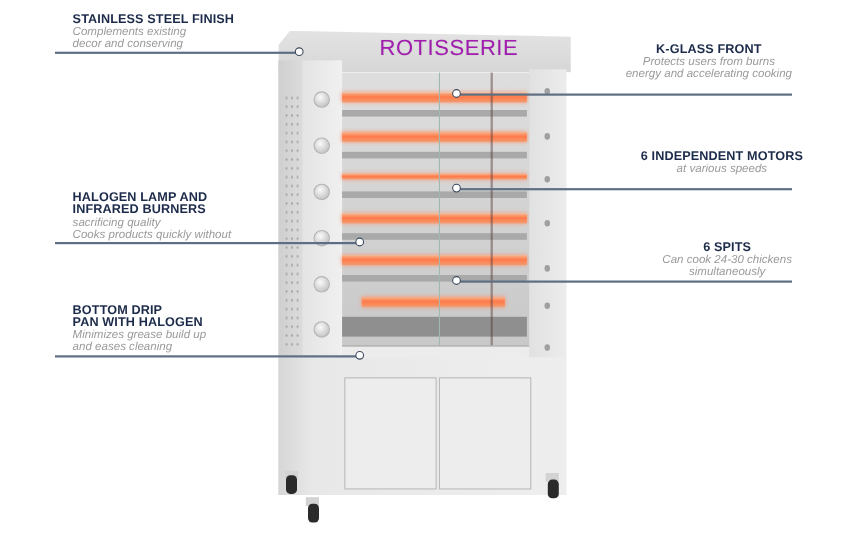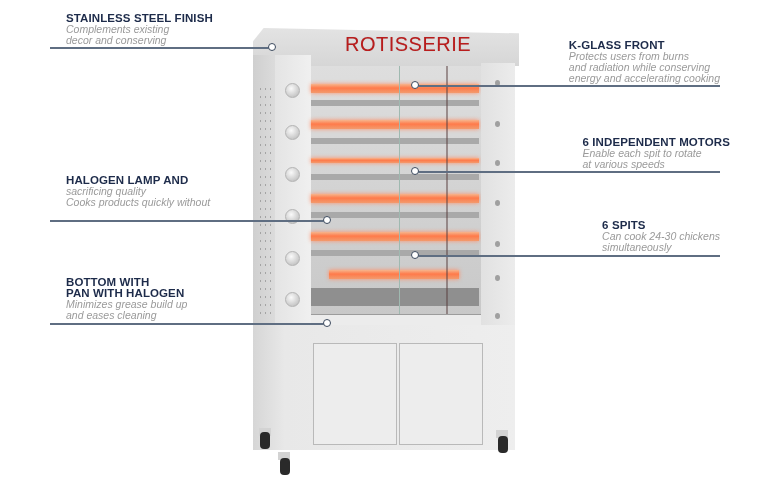--- a/index.html
+++ b/index.html
@@ -1,32 +1,32 @@
 <!DOCTYPE html>
 <html><head>
 <meta charset="utf-8">
 <style>
   html, body { margin:0; padding:0; }
   body { width:770px; height:500px; background:#ffffff; position:relative; overflow:hidden; font-family:"Liberation Sans", sans-serif; }
   .callout { position:absolute;margin-left:16px; }
   .callout .title { color:#1d2b4a; font-weight:bold; font-size:11.5px; line-height:11px; letter-spacing:0.1px; }
   .callout .desc { color:#9a9a9a; font-size:10.5px; line-height:11px;font-style:italic; }
-  .callout.right { text-align:left; }
+  .callout.right { text-align:center; }
   .leader { position:absolute; height:1.5px; background:#5f6e82; }
   .dot { position:absolute; width:6px; height:6px; border:1.6px solid #3c4a5e; background:#fff; border-radius:50%; }
 
   
   .m { position:absolute; }
   .cab-left { left:253px; top:55px; width:58px; height:270px; background:linear-gradient(90deg,#cfcfcf 0,#dcdcdc 40%,#e9e9e9 100%); }
   .cab-left-front { left:275px; top:55px; width:36px; height:270px; background:linear-gradient(90deg,#e4e4e4,#f0f0f0); }
   .perf { left:258px; top:85px; width:16px; height:230px;
     background-image:radial-gradient(circle,#8f8f8f 0.9px,transparent 1.1px); background-size:5px 8px; opacity:.7; }
   .knob { width:13px; height:13px; border-radius:50%; background:radial-gradient(circle at 40% 35%,#fafafa,#c9c9c9 70%,#a9a9a9); border:1px solid #b4b4b4; }
   .hood { left:253px; top:28px; width:266px; height:38px; background:linear-gradient(180deg,#e3e3e3,#d6d6d6); clip-path:polygon(0 35%,4% 0,100% 14%,100% 100%,0 100%); }
-  .logo { position:absolute; left:345px; top:33px; color:#b91c1c; font-size:20px; letter-spacing:0.5px; font-weight:normal; text-shadow:0 0 1px #bbb; }
+  .logo { position:absolute; left:345px; top:33px; color:#a21caf; font-size:20px; letter-spacing:0.5px; font-weight:normal; text-shadow:0 0 1px #bbb; }
   .cab-right { left:481px; top:63px; width:34px; height:265px; background:linear-gradient(90deg,#e1e1e1,#ececec); }
   .rknob { width:5px; height:6px; border-radius:50%; background:#a0a0a0; }
   .window { left:311px; top:66px; width:170px; height:250px; background:linear-gradient(180deg,#dedede,#c8c8c8); border-right:2px solid #9fc0b8; }
   .burner { position:absolute; left:0; width:168px; height:9px; background:linear-gradient(180deg,#f6b58d,#ff7a4a 45%,#f29b6e); box-shadow:0 0 4px #ff8f6a; }
   .spit { position:absolute; left:0; width:168px; height:6px; background:#a9a9a9; }
   .glassline { position:absolute; left:88px; top:0; width:1px; height:250px; background:#9fb9b0; }
   .vbar { position:absolute; top:0; width:2px; height:250px; background:#5a4040; opacity:.5; }
   .drip { left:311px; top:314px; width:170px; height:12px; background:#ececec; border-top:1px solid #9c9c9c; border-bottom:2px solid #3c3c3c; }
   .base { left:253px; top:325px; width:262px; height:125px; background:linear-gradient(90deg,#d6d6d6 0,#e8e8e8 12%,#eeeeee 100%); }
   .door { position:absolute; top:18px; width:82px; height:100px; background:#ededed; border:1px solid #b9b9b9; }
@@ -92,47 +92,46 @@
 <div class="callout" style="left:50px;top:13px">
   <div class="title">STAINLESS STEEL FINISH</div>
   <div class="desc">Complements existing</div>
   <div class="desc">decor and conserving</div>
 </div>
 <div class="leader" style="left:50px;top:47px;width:220px"></div>
 <div class="dot" style="left:268px;top:43px"></div>
 
 <div class="callout" style="left:50px;top:175px">
   <div class="title">HALOGEN LAMP AND</div>
+  <div class="title">INFRARED BURNERS</div>
   <div class="desc">sacrificing quality</div>
   <div class="desc">Cooks products quickly without</div>
 </div>
 <div class="leader" style="left:50px;top:220px;width:275px"></div>
 <div class="dot" style="left:323px;top:216px"></div>
 
 <div class="callout" style="left:50px;top:277px">
-  <div class="title">BOTTOM WITH</div>
+  <div class="title">BOTTOM DRIP</div>
   <div class="title">PAN WITH HALOGEN</div>
   <div class="desc">Minimizes grease build up</div>
   <div class="desc">and eases cleaning</div>
 </div>
 <div class="leader" style="left:50px;top:323px;width:275px"></div>
 <div class="dot" style="left:323px;top:319px"></div>
 
 <div class="callout right" style="right:50px;top:40px">
   <div class="title">K-GLASS FRONT</div>
   <div class="desc">Protects users from burns</div>
-  <div class="desc">and radiation while conserving</div>
   <div class="desc">energy and accelerating cooking</div>
 </div>
 <div class="leader" style="left:418px;top:85px;width:302px"></div>
 <div class="dot" style="left:411px;top:81px"></div>
 
 <div class="callout right" style="right:40px;top:137px">
   <div class="title">6 INDEPENDENT MOTORS</div>
-  <div class="desc">Enable each spit to rotate</div>
   <div class="desc">at various speeds</div>
 </div>
 <div class="leader" style="left:418px;top:171px;width:302px"></div>
 <div class="dot" style="left:411px;top:167px"></div>
 
 <div class="callout right" style="right:50px;top:220px">
   <div class="title">6 SPITS</div>
   <div class="desc">Can cook 24-30 chickens</div>
   <div class="desc">simultaneously</div>
 </div>

